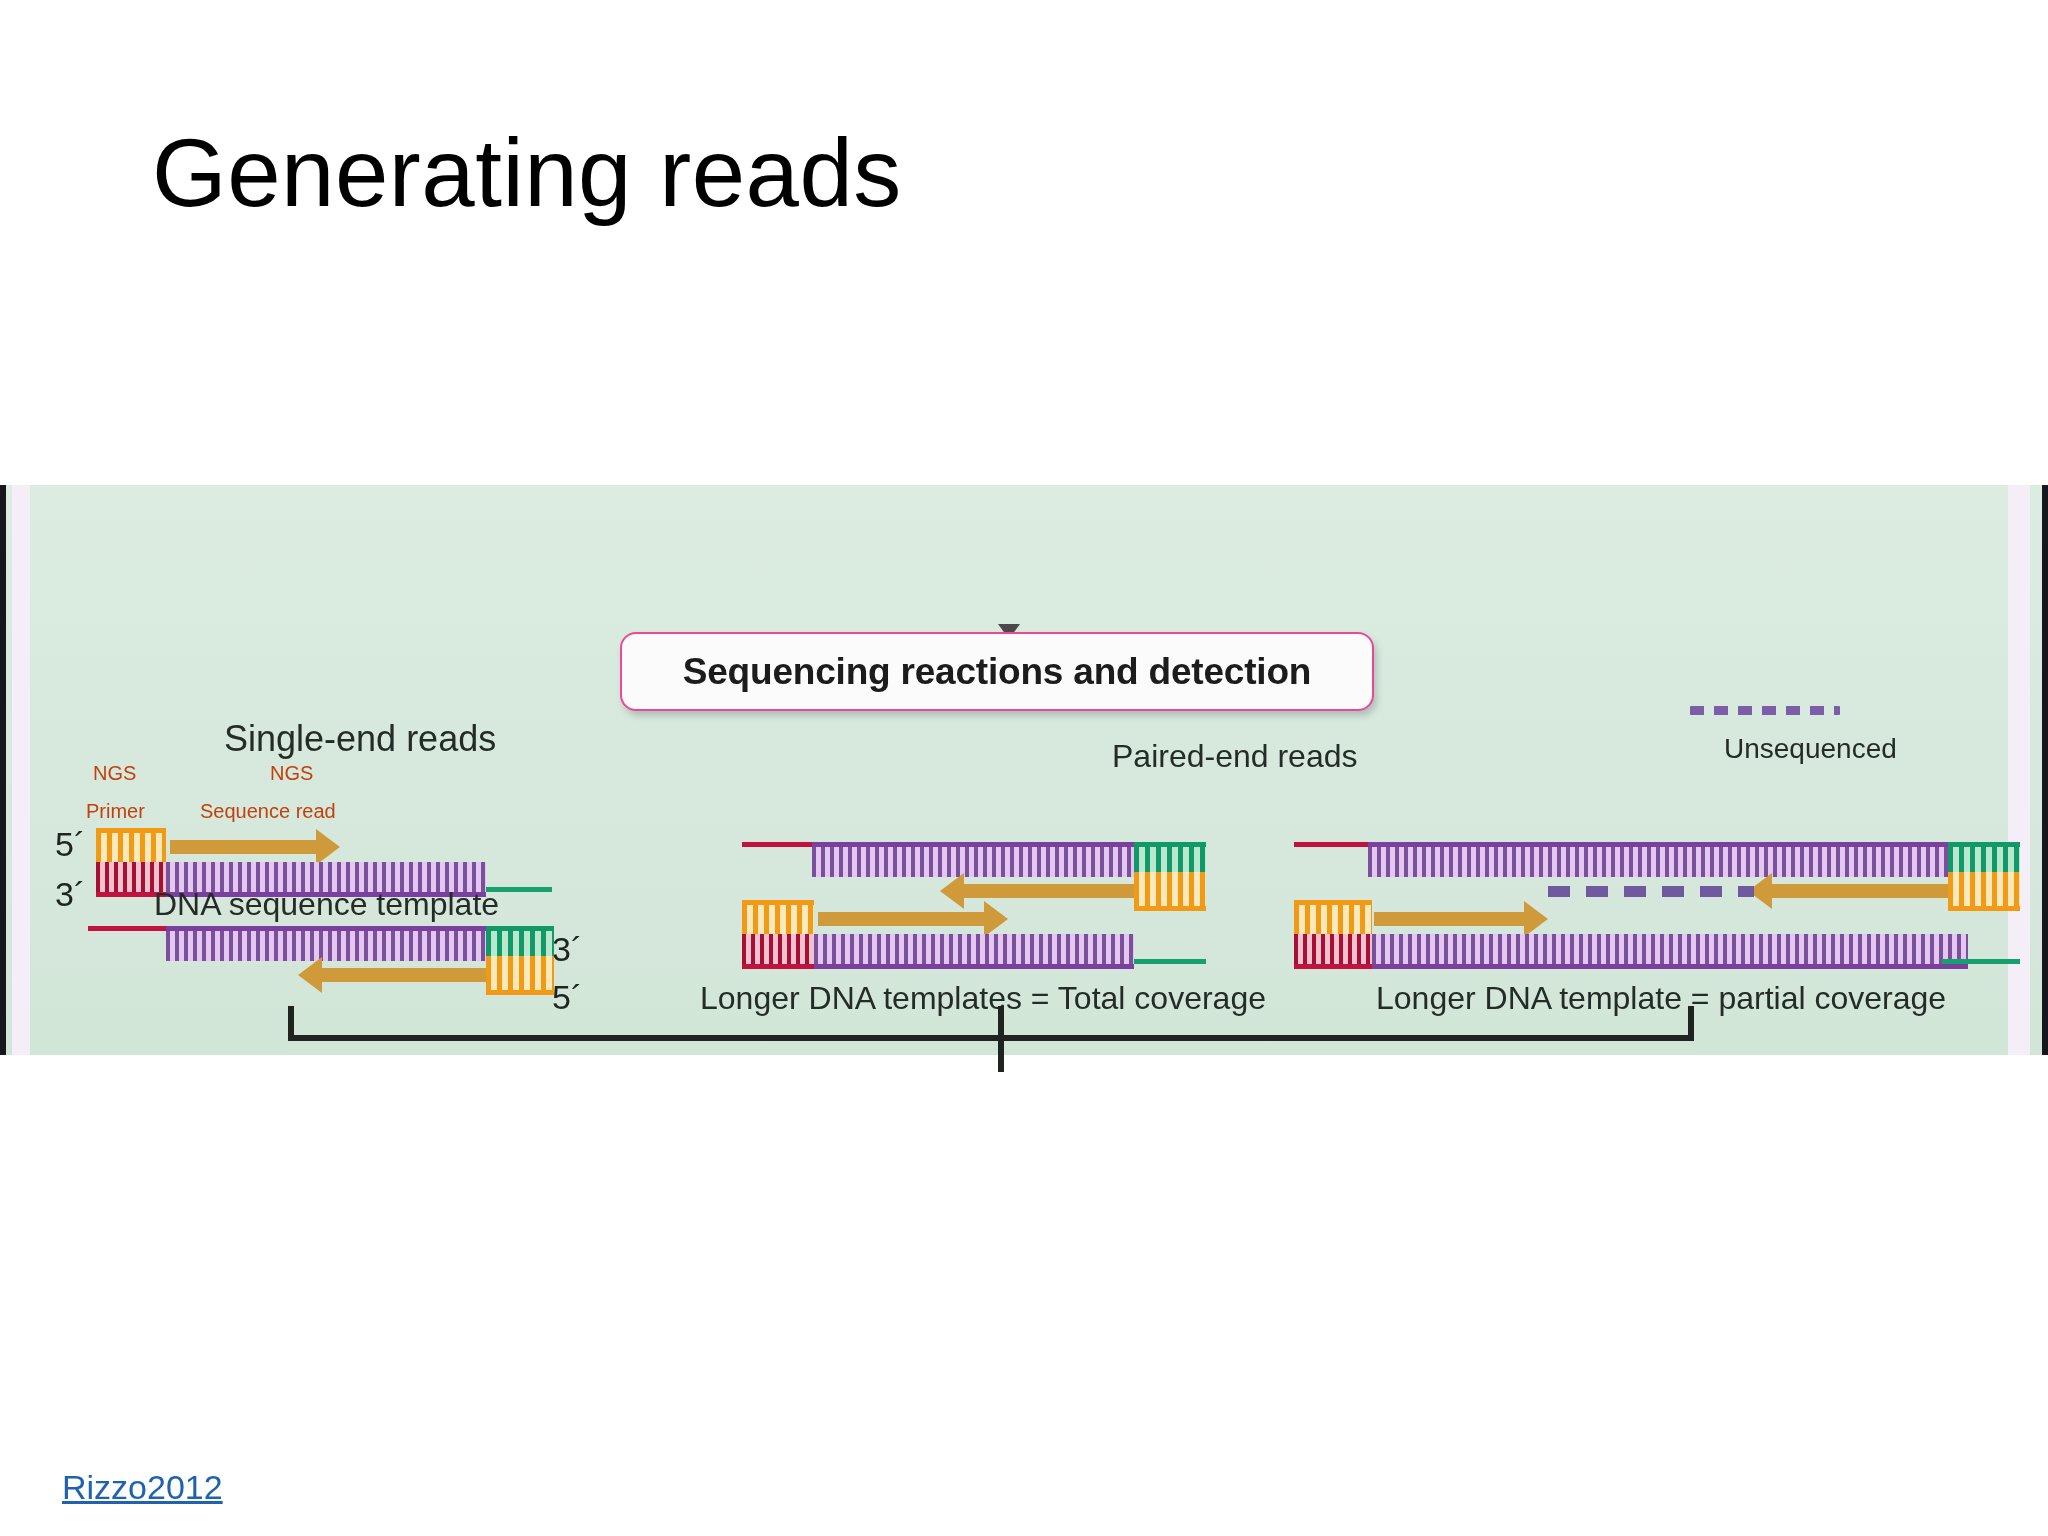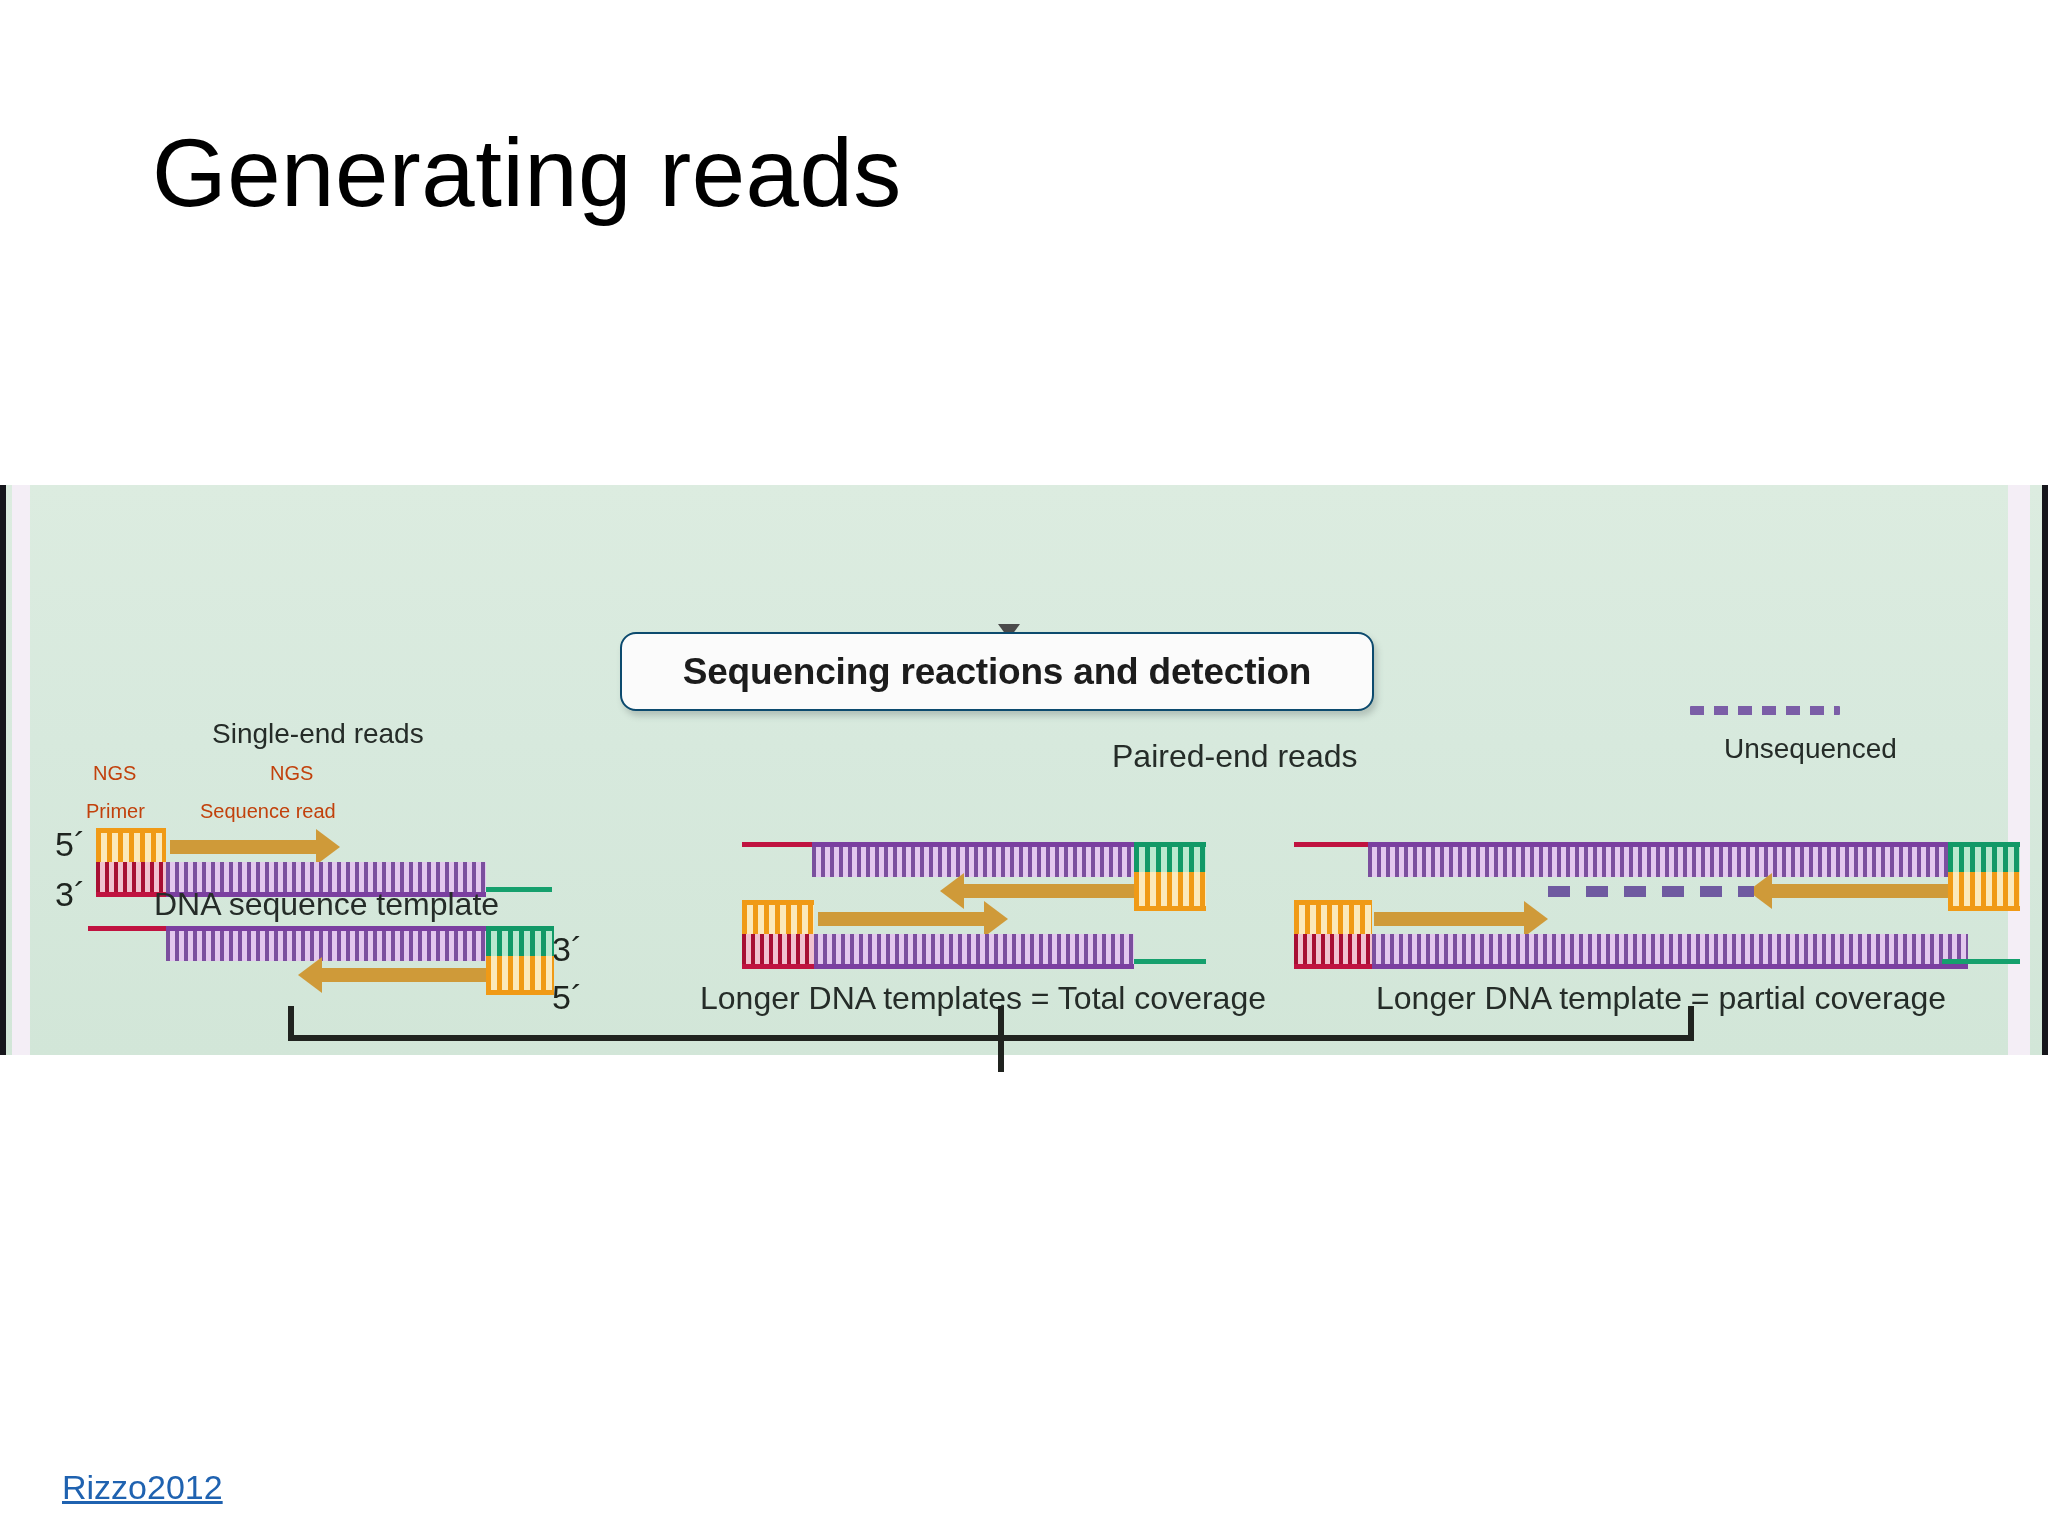--- a/index.html
+++ b/index.html
@@ -34,36 +34,36 @@
   .fig-margin.r{right:18px;width:22px;}
   
   .edge-rule{position:absolute;top:0;height:100%;width:6px;background:#16161c;}
   .edge-rule.l{left:0px;}
   .edge-rule.r{right:0px;}
 
   
   .callout{
     position:absolute;left:620px;top:632px;
     width:750px;height:75px;
-    background:#fbfbfb;border:2px solid #0c4a6e;border-radius:16px;
+    background:#fbfbfb;border:2px solid #ec4899;border-radius:16px;
     box-shadow:3px 5px 6px rgba(80,90,90,.28);
     display:flex;align-items:center;justify-content:center;
     font-size:37px;font-weight:700;color:#1c1c1c;
     letter-spacing:-.2px;
   }
   .callout-arrow{
     position:absolute;left:998px;top:624px;
     width:0;height:0;
     border-left:11px solid transparent;border-right:11px solid transparent;
     border-top:15px solid #4a4a4a;
   }
 
   
   .lbl{position:absolute;white-space:nowrap;color:#252c28;}
-  .lbl.single-end{left:212px;top:718px;font-size:28px;}
+  .lbl.single-end{left:224px;top:718px;font-size:36px;}
   .lbl.paired-end{left:1112px;top:738px;font-size:32px;}
   .lbl.unsequenced{left:1724px;top:733px;font-size:28px;}
   .lbl.dna-template{left:154px;top:886px;font-size:32px;}
   .lbl.shorter{left:700px;top:980px;font-size:32px;}
   .lbl.longer{left:1376px;top:980px;font-size:32px;}
 
   .lbl-amber{position:absolute;white-space:nowrap;color:#c2410c;font-size:20px;}
   .ngs-primer-1{left:93px;top:762px;}
   .ngs-primer-2{left:86px;top:800px;text-align:center;}
   .ngs-seq-1{left:270px;top:762px;}

